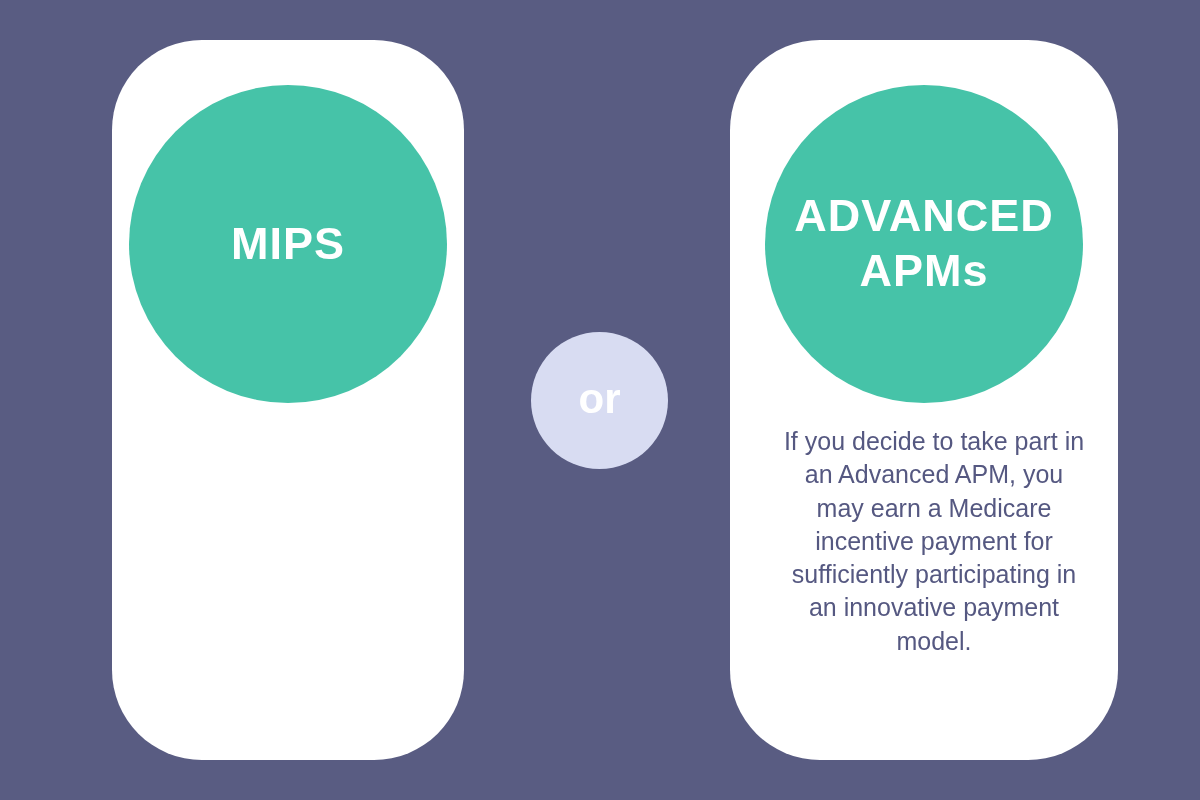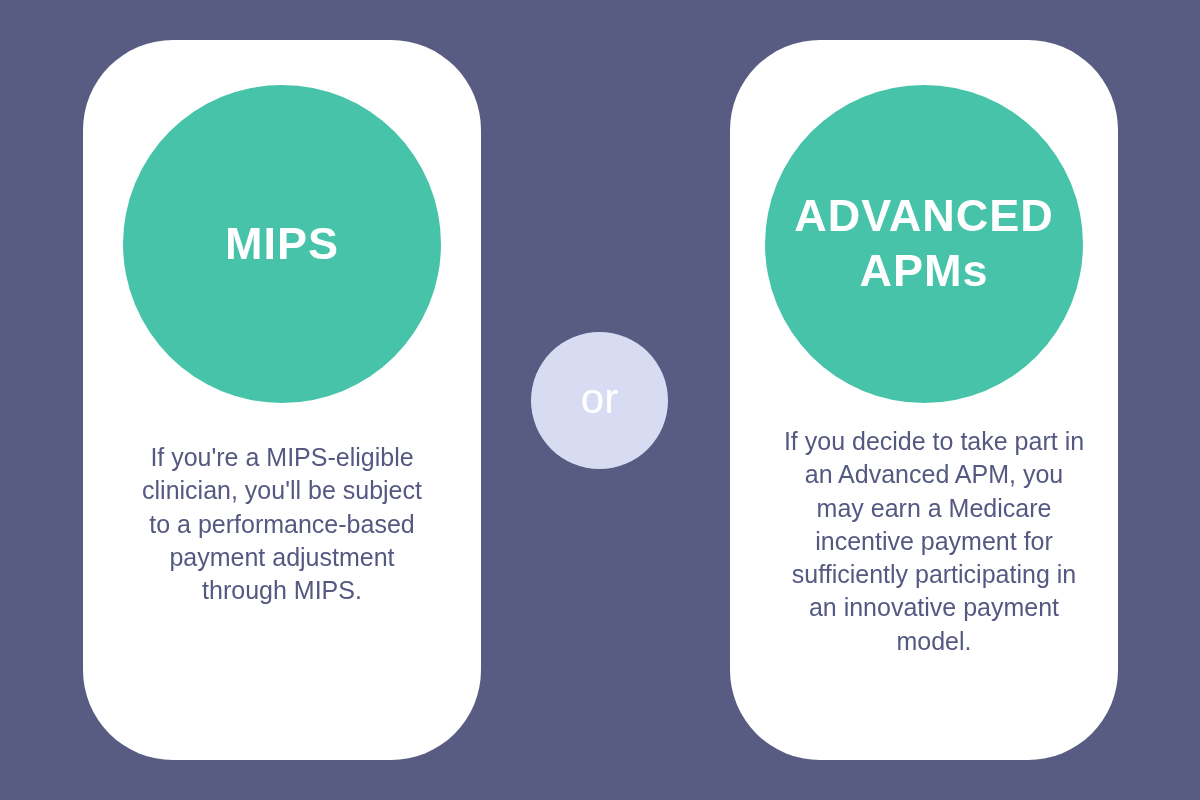--- a/index.html
+++ b/index.html
@@ -27,21 +27,21 @@
     position: absolute;
     top: 40px;
     height: 720px;
     background: var(--card);
     border-radius: 90px;
     display: flex;
     flex-direction: column;
     align-items: center;
     text-align: center;
   }
-  .card-left  { left: 83px; width: 398px; }
+  .card-left  { left: 112px; width: 352px; }
   .card-right { left: 730px; width: 388px; }
   .badge-circle {
     margin-top: 45px;
     width: 318px;
     height: 318px;
     border-radius: 50%;
     background: var(--teal);
     display: flex;
     align-items: center;
     justify-content: center;
@@ -81,39 +81,34 @@
     height: 137px;
     border-radius: 50%;
     background: var(--lavender);
     display: flex;
     align-items: center;
     justify-content: center;
   }
   .or-label {
     color: var(--white-text);
     font-size: 42px;
-    font-weight: 400;
+    font-weight: 700;
     line-height: 1;
     padding-bottom: 4px;
   }
 </style>
 </head>
 <body>
 
 <div class="canvas">
 
   <section class="card card-left">
     <div class="badge-circle">
       <span class="badge-label">MIPS</span>
     </div>
-    <p>If you're a MIPS-eligible
-clinician, you'll be subject
-to a performance-based
-payment adjustment
-through MIPS.</p>
   </section>
 
   <div class="or-circle">
     <span class="or-label">or</span>
   </div>
 
   <section class="card card-right">
     <div class="badge-circle">
       <span class="badge-label">ADVANCED
 APMs</span>

